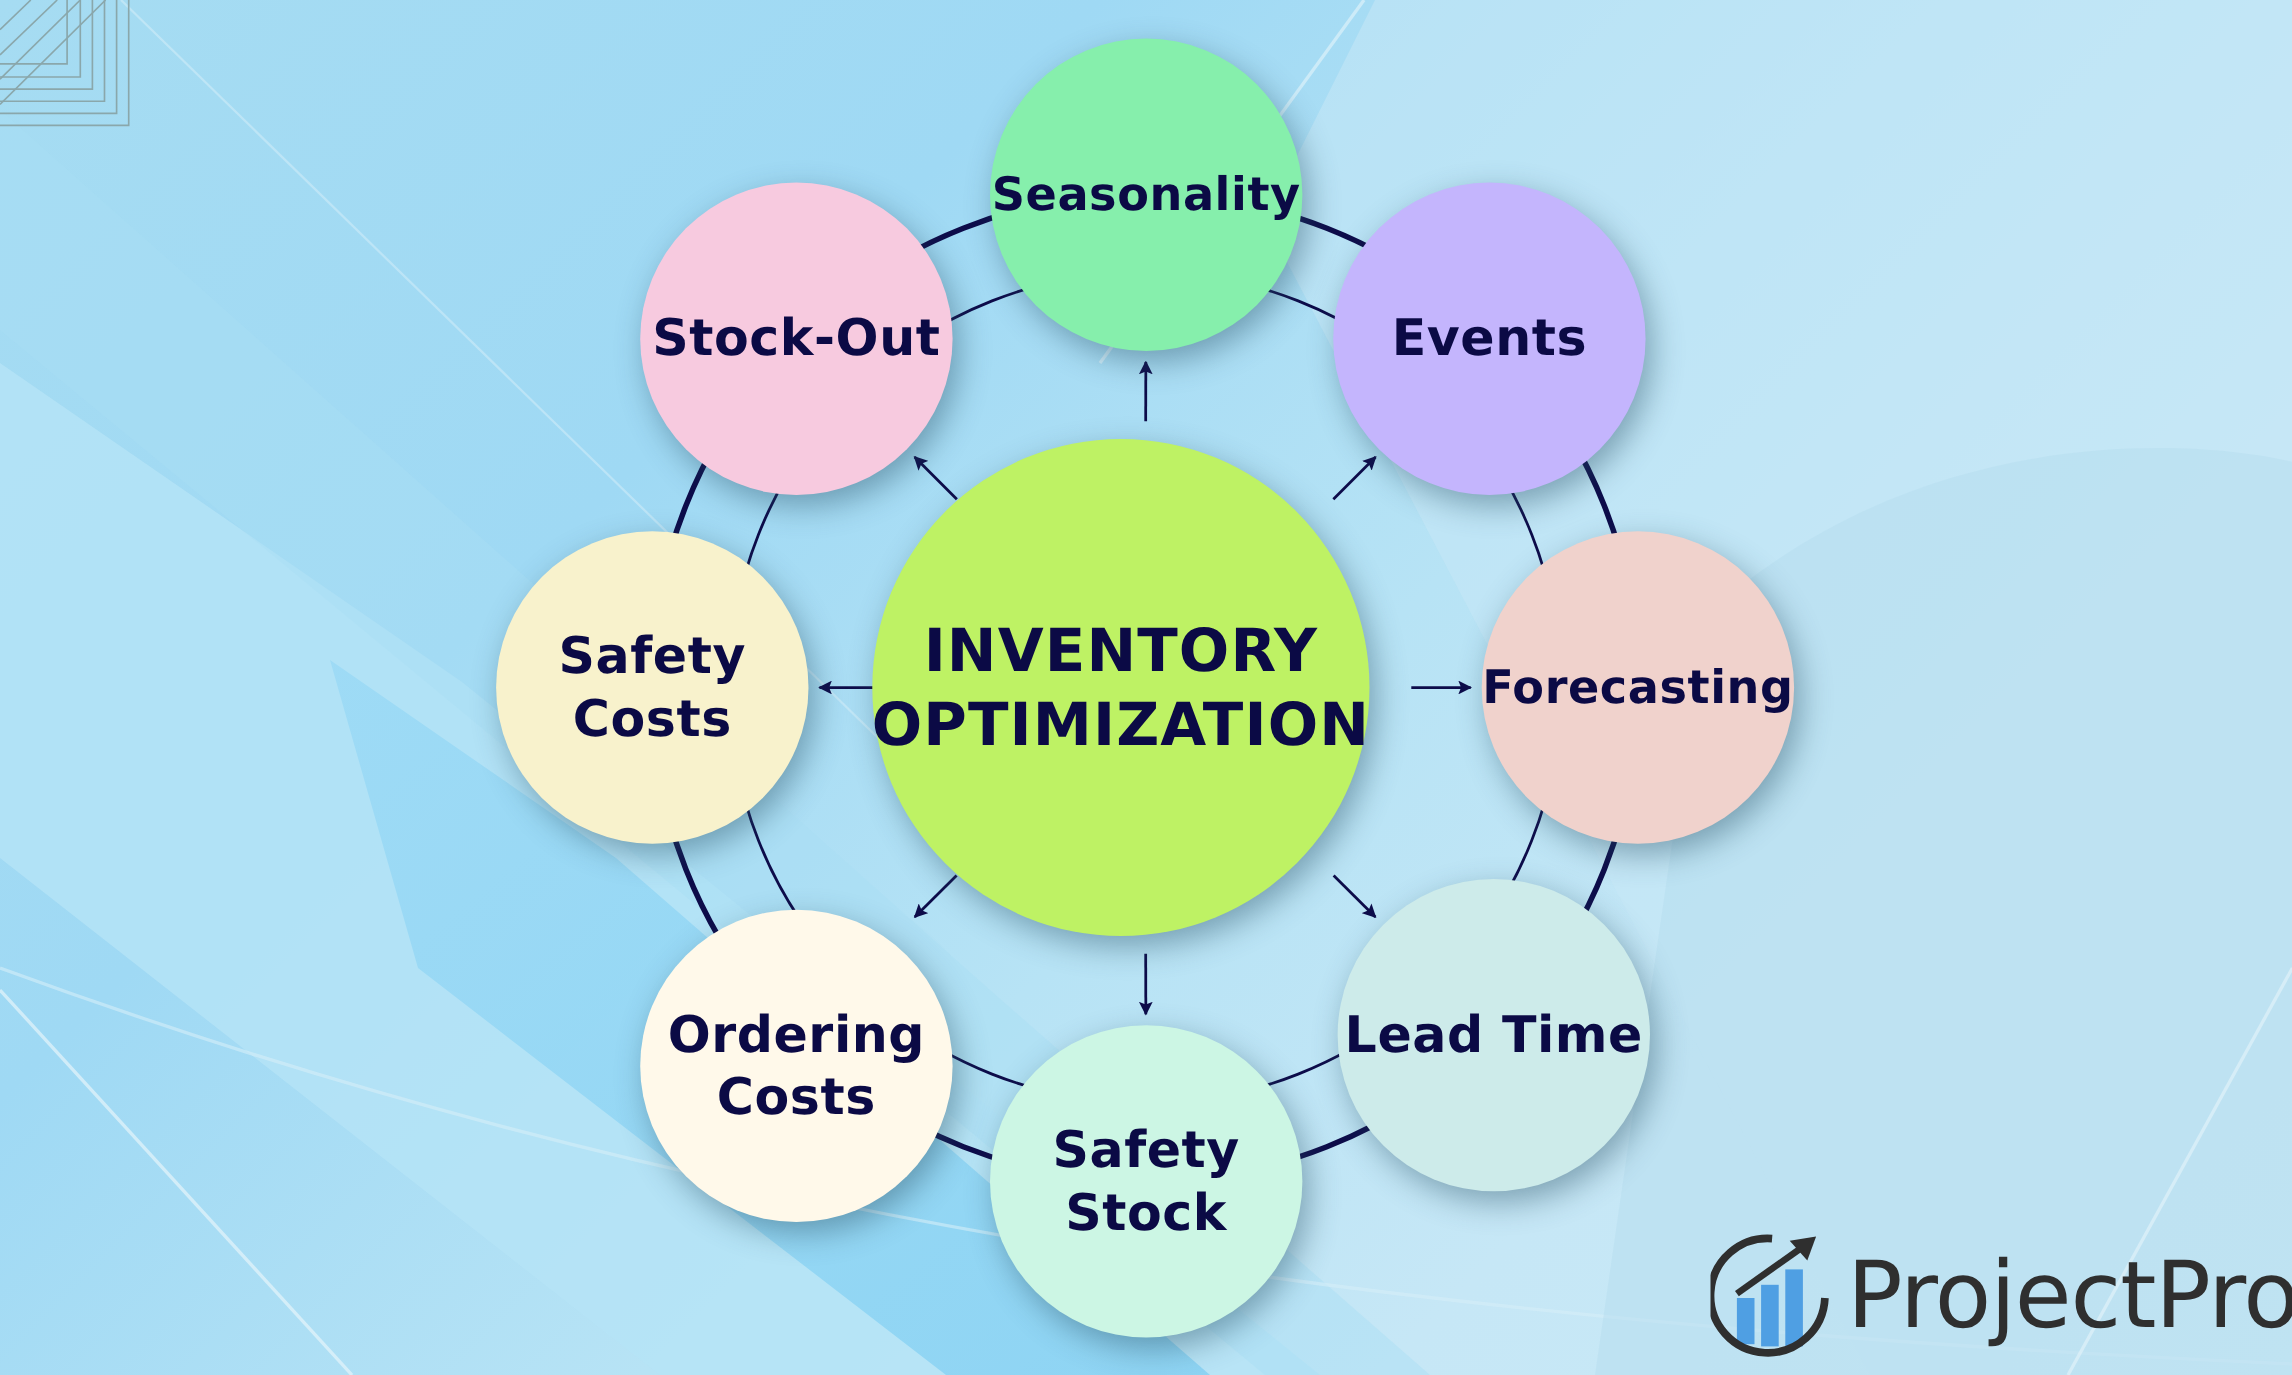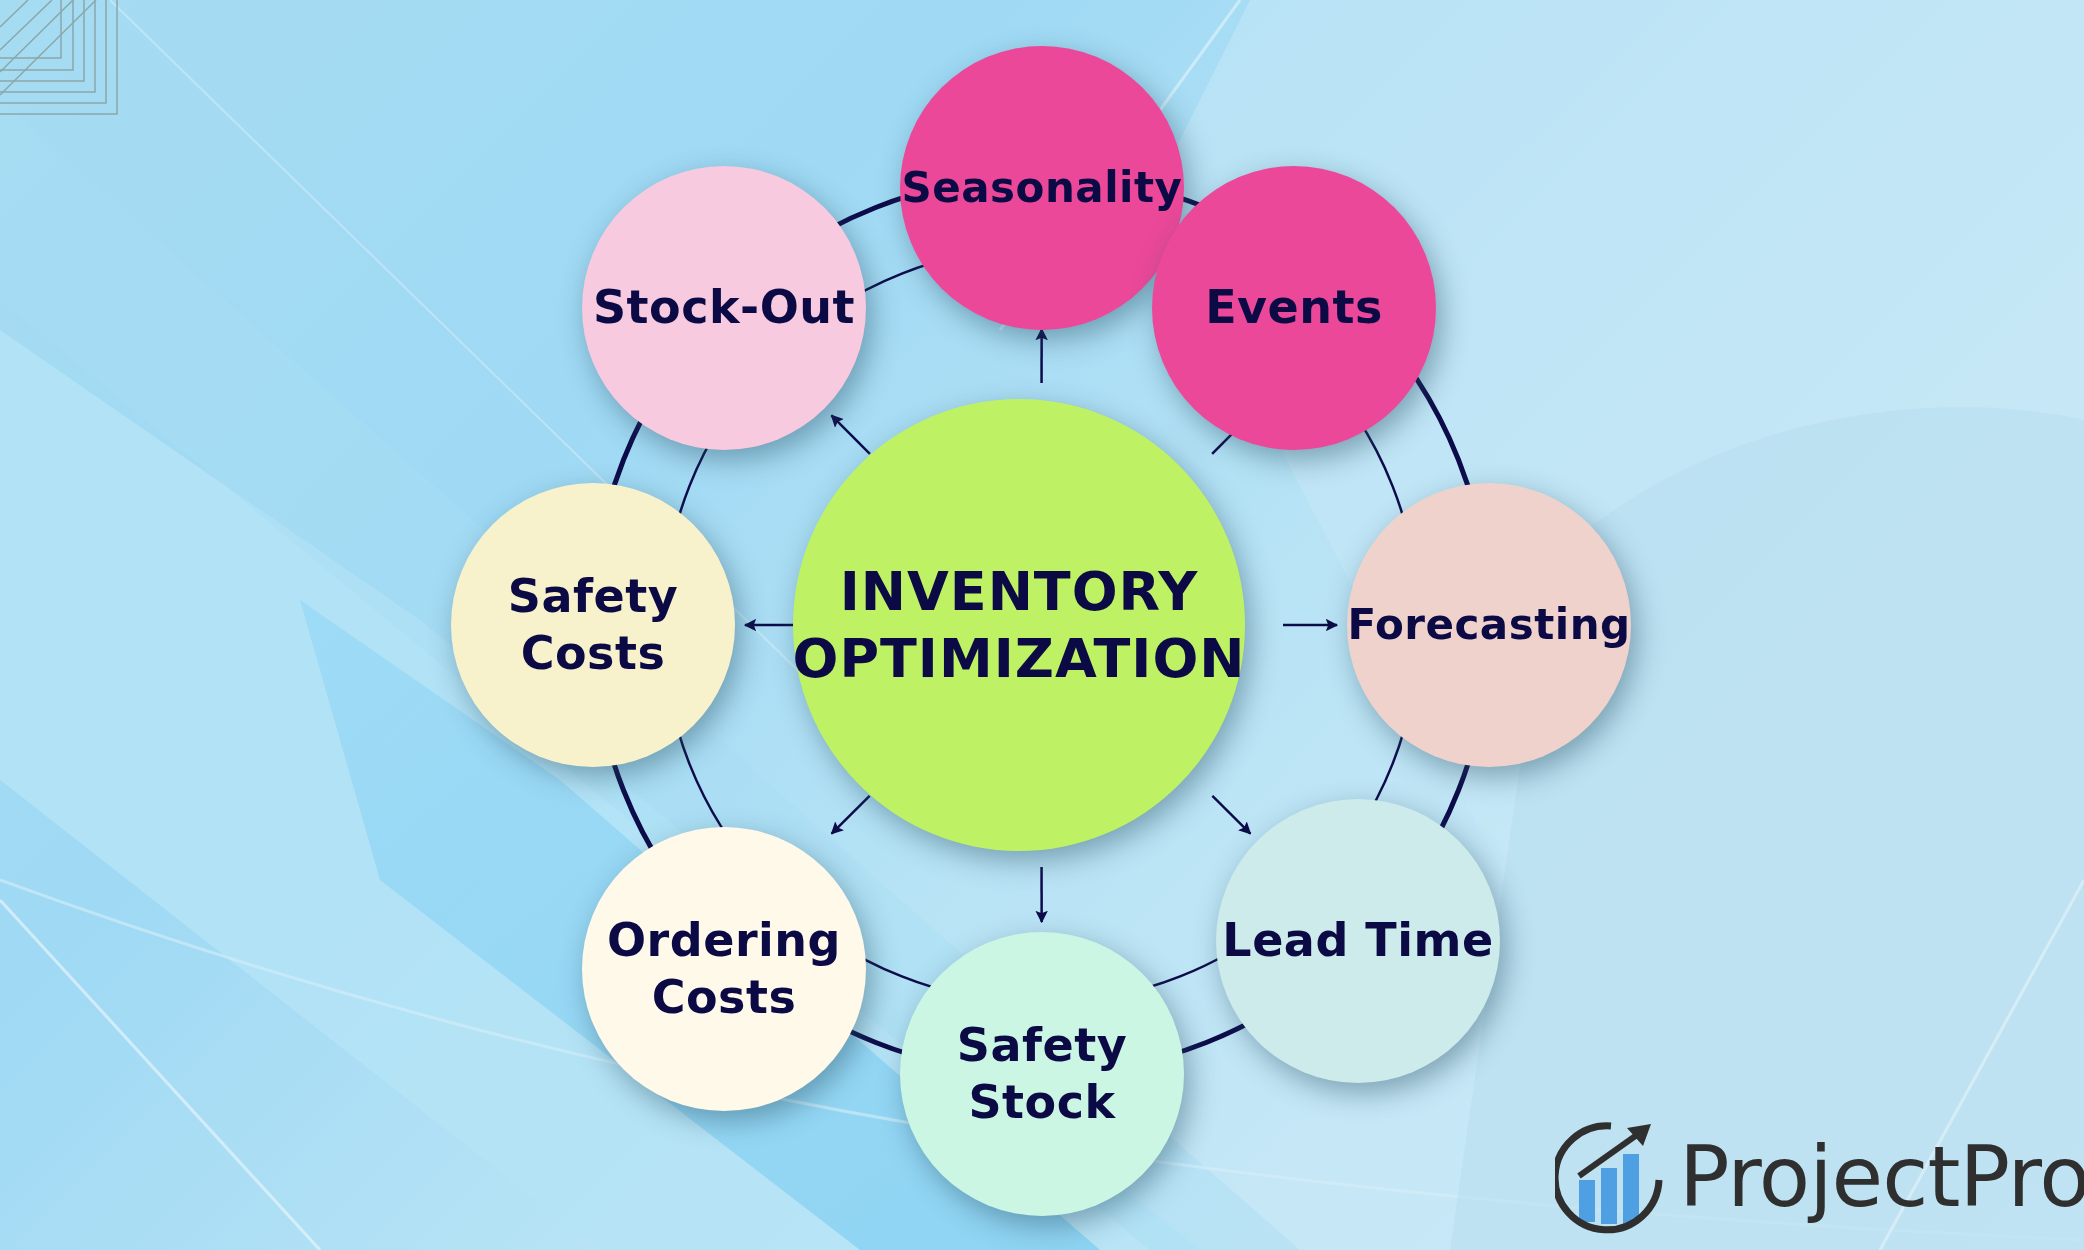--- a/index.html
+++ b/index.html
@@ -80,24 +80,24 @@
       <line x1="1283" y1="625" x2="1337" y2="625" marker-end="url(#ah)"></line>
       <line x1="1212.3899586806633" y1="795.8492963504402" x2="1250.3501085972694" y2="833.689698160054" marker-end="url(#ah)"></line>
       <line x1="1041.5389741643803" y1="866.9993998067973" x2="1041.6614707727858" y2="922.0003769808545" marker-end="url(#ah)"></line>
       <line x1="869.6100413193368" y1="795.8492963504402" x2="831.6498914027306" y2="833.689698160054" marker-end="url(#ah)"></line>
       <line x1="799" y1="625" x2="745" y2="625" marker-end="url(#ah)"></line>
       <line x1="869.8801589528555" y1="453.8801589528555" x2="831.4802307403552" y2="415.4802307403552" marker-end="url(#ah)"></line>
     </g>
 </svg>
 
 <div id="nodes-layer">
-    <div class="node" style="left: 900px; top: 46px; width: 284px; height: 284px; background: #ec4899;">
+    <div class="node" style="left: 900px; top: 35px; width: 284px; height: 284px; background: #86efac;">
       <span style="font-size: 42px;">Seasonality</span>
     </div>
-    <div class="node" style="left: 1152px; top: 166px; width: 284px; height: 284px; background: #ec4899;">
+    <div class="node" style="left: 1212px; top: 166px; width: 284px; height: 284px; background: #c4b5fd;">
       <span style="font-size: 46px;">Events</span>
     </div>
     <div class="node" style="left: 1347px; top: 483px; width: 284px; height: 284px; background: rgb(240, 210, 204);">
       <span style="font-size: 42px;">Forecasting</span>
     </div>
     <div class="node" style="left: 1216px; top: 799px; width: 284px; height: 284px; background: rgb(205, 235, 234);">
       <span style="font-size: 46px;">Lead Time</span>
     </div>
     <div class="node" style="left: 900px; top: 932px; width: 284px; height: 284px; background: rgb(204, 246, 228);">
       <span style="font-size: 46px;">Safety

